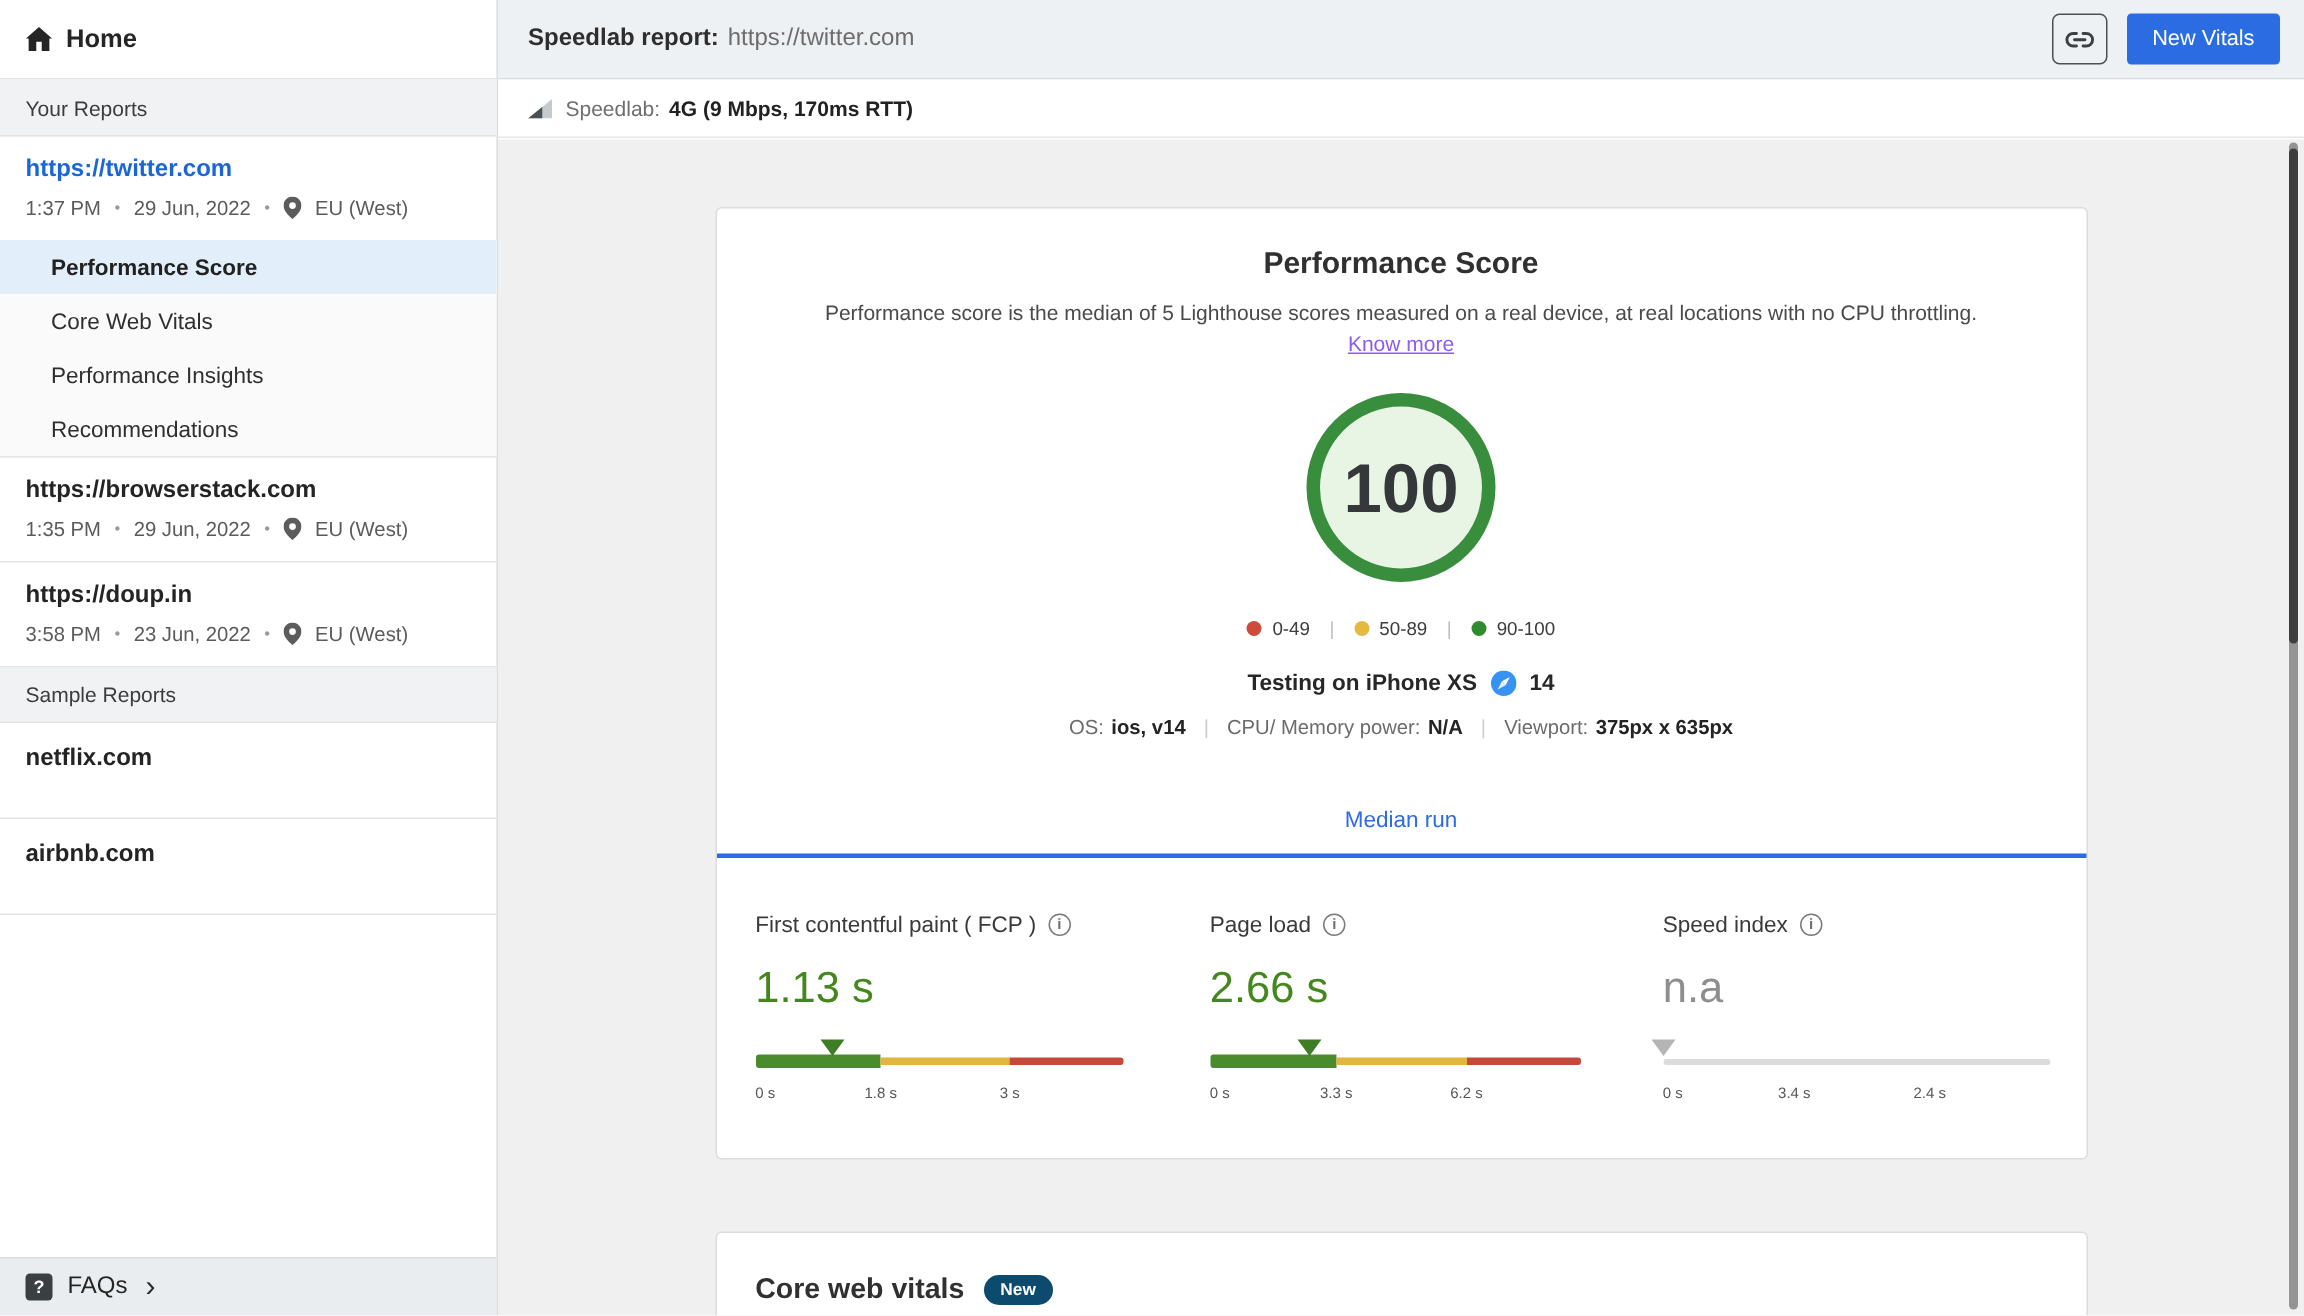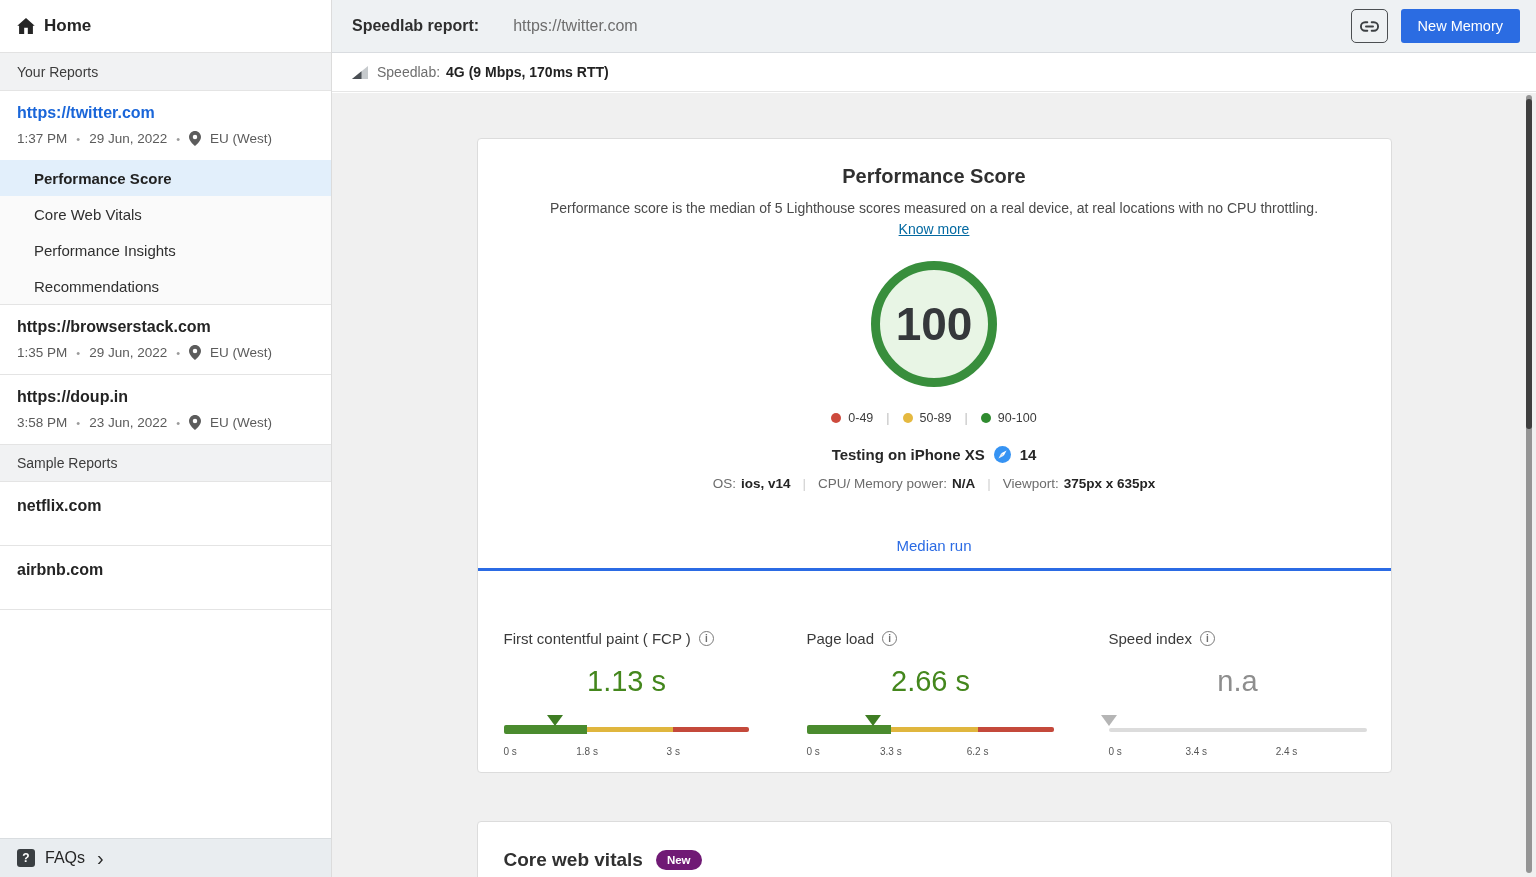--- a/index.html
+++ b/index.html
@@ -18,50 +18,50 @@
   .subnav { background:#fafafa; border-bottom:1px solid #e4e4e4; }
   .subnav-item { height:36px; display:flex; align-items:center; padding-left:34px; font-size:15px; color:#2f2f2f; cursor:pointer; }
   .subnav-item.active { background:#e2effb; font-weight:700; color:#222; }
   .sample-item { height:64px; border-bottom:1px solid #e4e4e4; padding:15px 17px 0; font-size:16px; font-weight:700; color:#242424; cursor:pointer; }
   .faq-row { position:absolute; bottom:0; left:0; width:100%; height:39px; background:#e9edf0; border-top:1px solid #d9dde0; display:flex; align-items:center; gap:10px; padding-left:17px; font-size:16px; color:#252525; cursor:pointer; }
   .q-icon { width:18px; height:18px; background:#3a3f42; border-radius:3px; color:#fff; font-size:12px; font-weight:700; display:flex; align-items:center; justify-content:center; }
   .chev { font-size:20px; line-height:16px; color:#2b2b2b; margin-left:2px; }
 
   
   .main { position:absolute; left:332px; top:0; right:0; height:877px; }
-  .topbar { height:53px; background:#eef1f3; border-bottom:1px solid #d9dce0; display:flex; align-items:center; padding:0 16px 0 20px;gap:28px; }
+  .topbar { height:53px; background:#eef1f3; border-bottom:1px solid #d9dce0; display:flex; align-items:center; padding:0 16px 0 20px; }
   .topbar-title { font-size:16px; font-weight:700; color:#2e2e2e; }
   .topbar-url { font-weight:400; color:#6d6d6d; margin-left:6px; font-size:16px; }
   .topbar-actions { margin-left:auto; display:flex; align-items:center; gap:13px; }
   .icon-btn { width:37px; height:34px; border:1px solid #4c4f52; border-radius:5px; background:transparent; display:flex; align-items:center; justify-content:center; cursor:pointer; }
   .primary-btn { background:#2b6ce2; color:#fff; border:none; border-radius:3px; font-size:14.5px; padding:9px 17px; font-family:inherit; cursor:pointer; }
   .network-row { height:39px; background:#fff; border-bottom:1px solid #e6e6e6; display:flex; align-items:center; gap:9px; padding-left:20px; font-size:14px; color:#6e6e6e; }
   .network-val { color:#222; font-weight:700; }
   .content { position:absolute; top:93px; left:0; right:0; bottom:0; background:#f0f0f0; overflow:hidden; }
 
   
   .card { width:915px; margin:0 auto; background:#fff; border:1px solid #dcdcdc; border-radius:4px; }
   .card1 { margin-top:45px; height:635px; text-align:center; padding-top:26px; }
   .card-title { font-size:20px; font-weight:700; color:#303030; }
   .card-desc { margin-top:12px; font-size:14px; color:#4a4a4a; }
-  .know-more { display:inline-block; margin-top:5px; font-size:14px; color:#0369a1; text-decoration:underline; cursor:pointer; }
+  .know-more { display:inline-block; margin-top:5px; font-size:14px; color:#8b5cf6; text-decoration:underline; cursor:pointer; }
   .score-circle { width:126px; height:126px; border:9px solid #388e3c; border-radius:50%; background:#e8f5e5; margin:23px auto 0; display:flex; align-items:center; justify-content:center; font-size:46px; font-weight:700; color:#35383b; }
   .legend { margin-top:24px; display:flex; justify-content:center; align-items:center; font-size:12.5px; color:#3d3d3d; }
   .legend-item { display:flex; align-items:center; gap:7px; }
   .legend-dot { width:10px; height:10px; border-radius:50%; }
   .legend-sep { margin:0 13px; color:#bcbcbc; }
   .device-line { margin-top:21px; display:flex; justify-content:center; align-items:center; gap:9px; font-size:15px; font-weight:700; color:#272727; }
   .specs-line { margin-top:13px; font-size:13.5px; color:#6c6c6c; display:flex; justify-content:center; align-items:center; }
   .spec-val { color:#242424; font-weight:700; margin-left:5px; }
   .spec-sep { margin:0 12px; color:#cfcfcf; }
   .tabs { margin-top:46px; display:flex; padding:0 0; }
   .tab { flex:1; text-align:center; padding-bottom:14px; font-size:15px; color:#46484b; border-bottom:3px solid #ececec; cursor:pointer; }
   .tab.active { color:#2b6be4; border-bottom-color:#2b6be4; }
 
-  .metrics { margin-top:59px; padding:0 26px; display:flex; text-align:center; }
+  .metrics { margin-top:36px; padding:0 26px; display:flex; text-align:left; }
   .metric { flex:0 0 auto; }
   .m1 { width:246px; margin-right:57px; }
   .m2 { width:248px; margin-right:54px; }
   .m3 { width:258px; }
   .metric-label { font-size:15px; color:#3a3a3a; display:flex; align-items:center; gap:8px; white-space:nowrap; }
   .info-i { width:15px; height:15px; border:1px solid #7a7a7a; border-radius:50%; color:#6f6f6f; font-size:10px; font-weight:700; display:inline-flex; align-items:center; justify-content:center; flex:0 0 auto; }
   .metric-value { margin-top:18px; font-size:29px; color:#44871d; }
   .metric-value.na { color:#8e8e8e; }
   .bar-wrap { position:relative; margin-top:26px; height:12px; }
   .seg { position:absolute; }
@@ -188,21 +188,21 @@
     <div class="topbar-actions">
       <button class="icon-btn">
         <span style="display:flex;">
           <svg width="21" height="13" viewBox="0 0 24 14" fill="none" stroke="#3c4043" stroke-width="2.2" stroke-linecap="round">
             <path d="M9.5 2.2 H7 a4.8 4.8 0 0 0 0 9.6 H9.5"></path>
             <path d="M14.5 2.2 H17 a4.8 4.8 0 0 1 0 9.6 H14.5"></path>
             <line x1="8" y1="7" x2="16" y2="7"></line>
           </svg>
         </span>
       </button>
-      <button class="primary-btn">New Memory</button>
+      <button class="primary-btn">New Vitals</button>
     </div>
   </div>
 
   <div class="network-row">
     <span style="display:flex;">
       <svg width="16" height="13" viewBox="0 0 16 13">
           <polygon points="0,13 16,13 16,0" fill="#c6cacd"></polygon>
           <polygon points="0,13 9.5,13 9.5,5.3" fill="#4a4f54"></polygon>
         </svg>
     </span>
@@ -326,21 +326,21 @@
             <span class="tick-2">2.4 s</span>
           </div>
         </div>
 
       </div>
     </div>
 
     <div class="card card2">
       <div class="cwv-head">
         <span class="cwv-title">Core web vitals</span>
-        <span class="badge" style="background-color: #701a75;">New</span>
+        <span class="badge" style="background-color: #0c4a6e;">New</span>
       </div>
     </div>
 
   </div>
 
   <div class="scroll-track"></div>
   <div class="scroll-thumb"></div>
 </div>
 
 </body></html>

